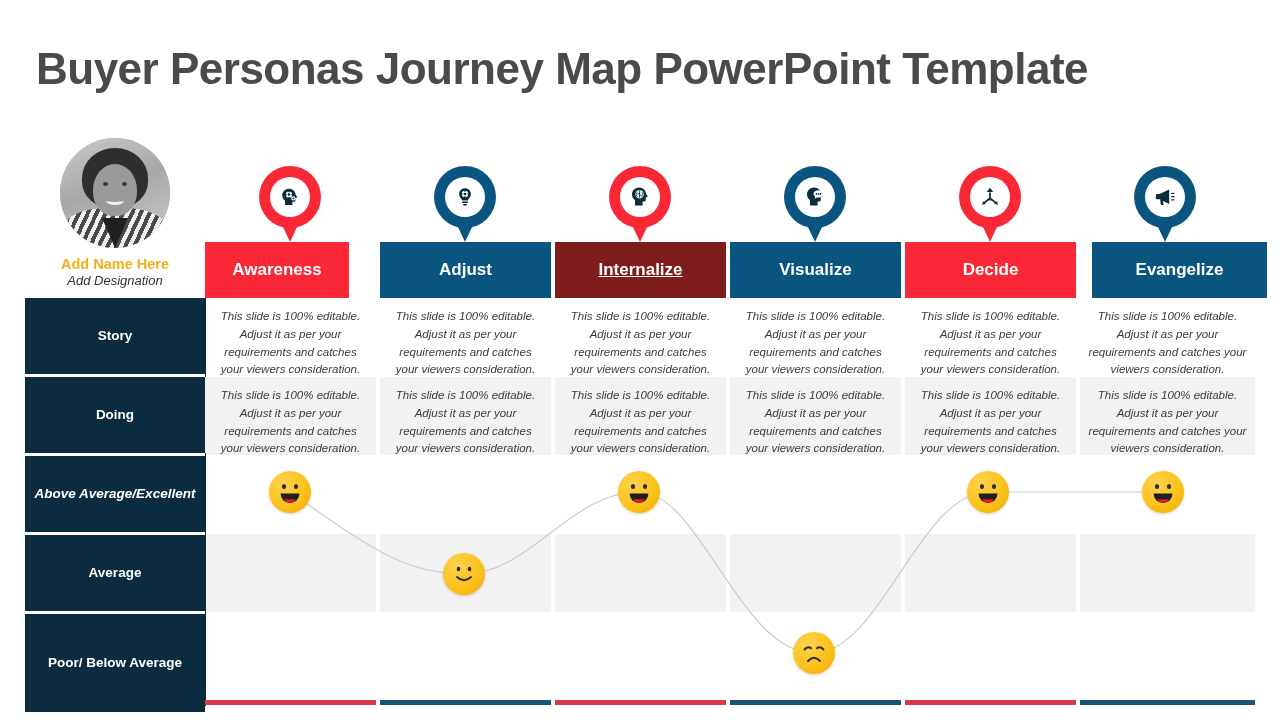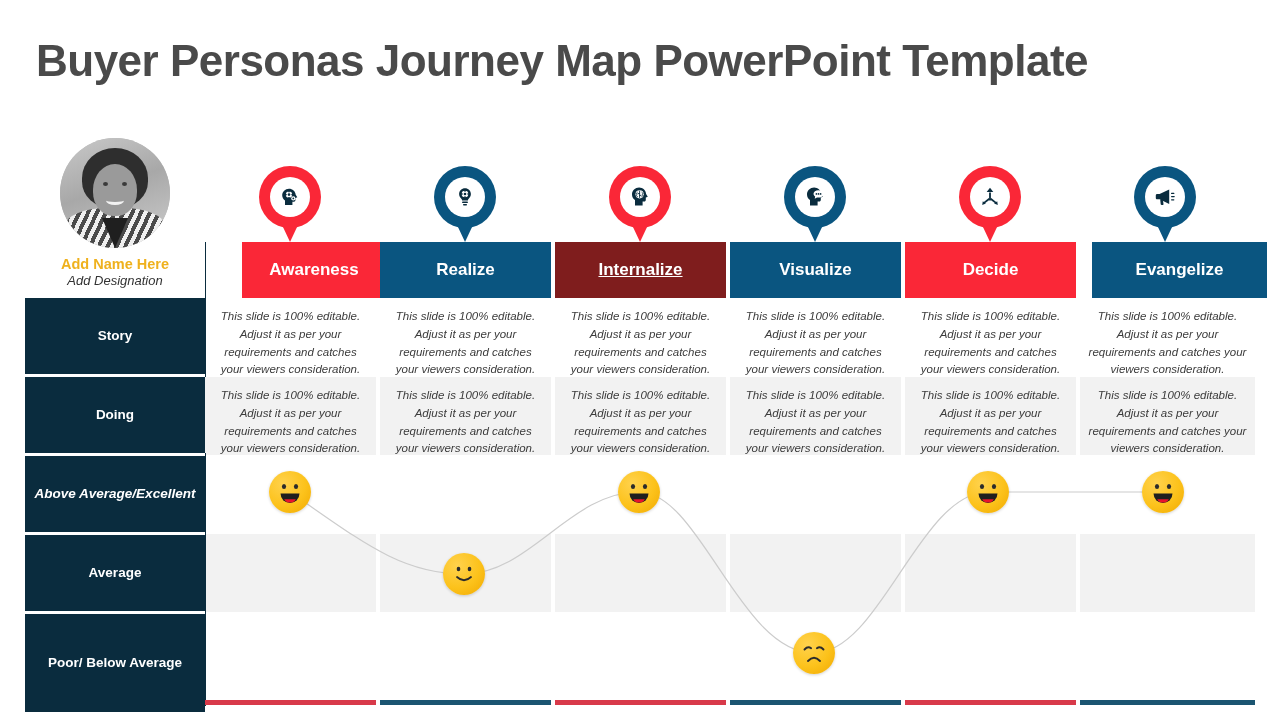--- a/index.html
+++ b/index.html
@@ -6,21 +6,21 @@
   html,body { width:1280px; height:720px; overflow:hidden; }
   body {
     background:#ffffff;
     font-family:"Liberation Sans", sans-serif;
     position:relative;
   }
 
   
   #page-title {
     position:absolute;
-    left:36px; top:36px;
+    left:36px; top:44px;
     font-size:44px;
     font-weight:bold;
     color:#4a4a4a;
     letter-spacing:-0.5px;
     white-space:nowrap;
   }
 
   
   #persona {
     position:absolute;
@@ -326,25 +326,25 @@
         <path d="M8.2 15.6h2.6l.7 4.4c.1.6-.4 1.1-1 1.1H9.7c-.5 0-.9-.3-1-.8z" fill="#0a2c3e"></path>
         <g stroke="#0a2c3e" stroke-width="1.2" stroke-linecap="round">
           <path d="M19.6 9.4h2.2"></path>
           <path d="M19.6 12.6h2.6"></path>
           <path d="M19.6 15.8h2.2"></path>
         </g>
       </svg>
     </div>
   </div>
 
-  <div class="hdr" style="left:205px;width:144px;background:#fa2737;margin-left:37px;">
+  <div class="hdr" style="left:205px;width:144px;background:#fa2737;">
       <span>Awareness</span>
     </div>
   <div class="hdr" style="left:380px;width:171px;background:#0a5580;">
-      <span>Realize</span>
+      <span>Adjust</span>
     </div>
   <div class="hdr" style="left:555px;width:171px;background:#7f1d1d;text-decoration:underline;">
       <span>Internalize</span>
     </div>
   <div class="hdr" style="left:730px;width:171px;background:#0a5580;">
       <span>Visualize</span>
     </div>
   <div class="hdr" style="left:905px;width:171px;background:#fa2737;">
       <span>Decide</span>
     </div>

